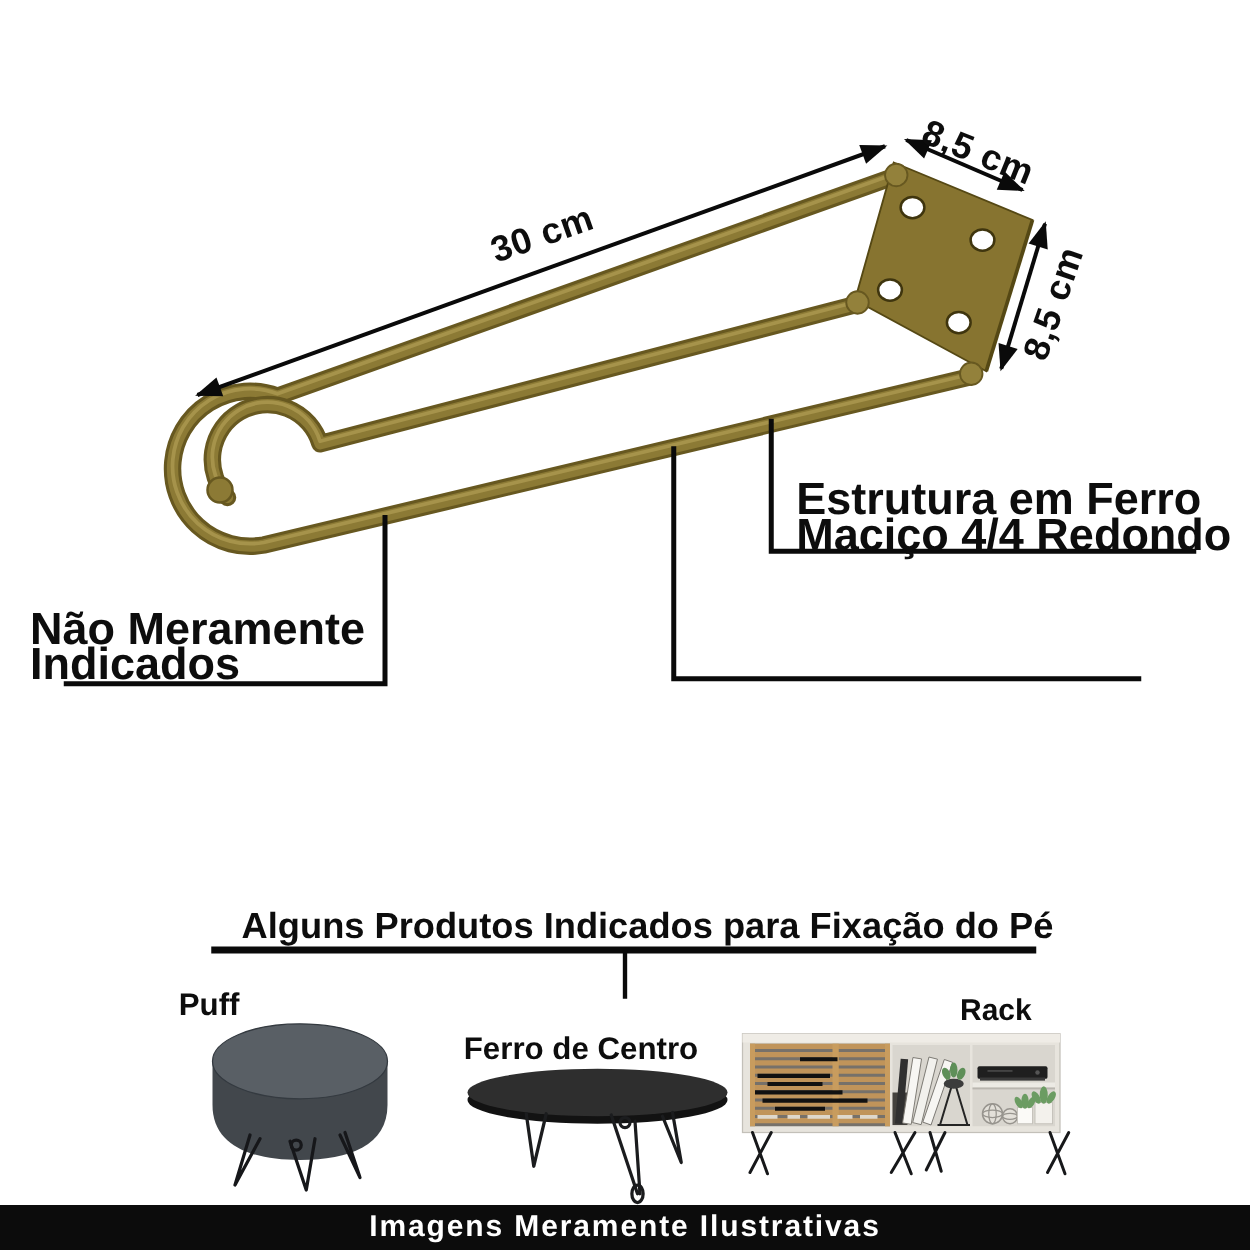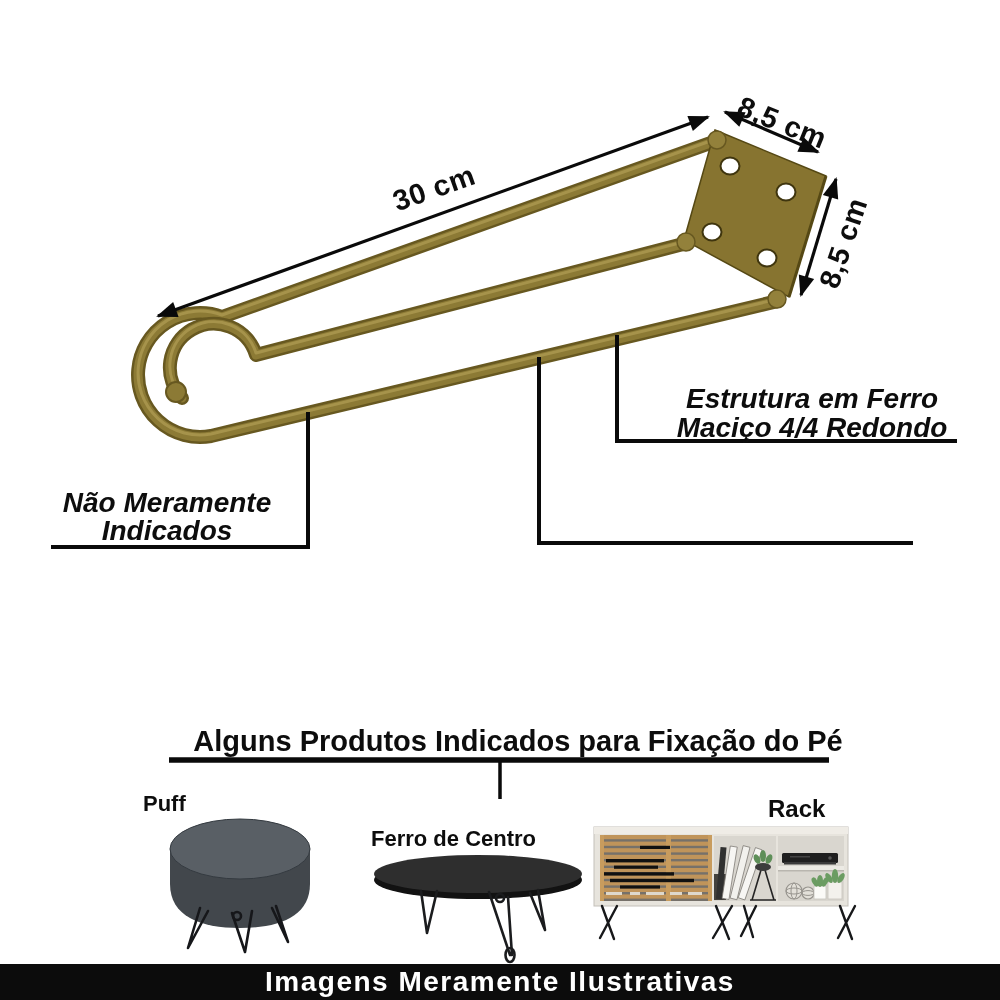--- a/index.html
+++ b/index.html
@@ -6,34 +6,34 @@
   .canvas{
     position:relative;width:1000px;height:1000px;background:#ffffff;overflow:hidden;
     font-family:"Liberation Sans","DejaVu Sans",sans-serif;color:#0d0d0d;
   }
   .layer{position:absolute;left:0;top:0;}
   .txt{position:absolute;font-weight:bold;color:#0d0d0d;white-space:nowrap;}
   .dim{font-size:29px;line-height:34px;transform-origin:left center;letter-spacing:.5px;}
   .dim-30{left:394px;top:185px;transform:rotate(-19.5deg);}
   .dim-85top{left:739px;top:88px;transform:rotate(22deg);}
   .dim-85right{left:828px;top:270px;transform:rotate(-71deg);}
-  .callout{font-size:28px;line-height:29px;text-align:center;white-space:normal;font-style:italic;}
+  .callout{font-size:36px;line-height:29px;text-align:left;white-space:normal;}
   .callout-material{left:637px;top:384px;width:350px;}
   .callout-screws{left:24px;top:489px;width:286px;line-height:28px;}
   .callout-paint{left:616px;top:511px;width:300px;white-space:nowrap;}
   .products-heading{left:0;top:724px;width:1000px;text-align:center;font-size:29px;line-height:34px;margin-left:18px;}
-  .item-label{font-size:22px;line-height:24px;}
+  .item-label{font-size:25px;line-height:24px;}
   .label-puff{left:143px;top:792px;}
   .label-mesa{left:371px;top:827px;}
   .label-rack{left:768px;top:797px;font-size:24px;}
   .footer-bar{
     position:absolute;left:0;top:964px;width:1000px;height:36px;background:#0c0c0c;
     display:flex;align-items:center;justify-content:center;
   }
-  .footer-text{color:#ffffff;font-weight:bold;font-size:28px;letter-spacing:1.5px;white-space:nowrap;}
+  .footer-text{color:#ffffff;font-weight:bold;font-size:24px;letter-spacing:1.5px;white-space:nowrap;}
 </style>
 </head>
 <body>
 
 <div class="canvas">
 
   <svg class="layer" width="1000" height="1000" viewBox="0 0 1000 1000">
     <defs>
       <marker id="ah" viewBox="0 0 24 20" markerUnits="userSpaceOnUse" markerWidth="24" markerHeight="20" refX="21" refY="10" orient="auto-start-reverse">
         <path d="M2,2 L23,10 L2,18 Z" fill="#0a0a0a"></path>

